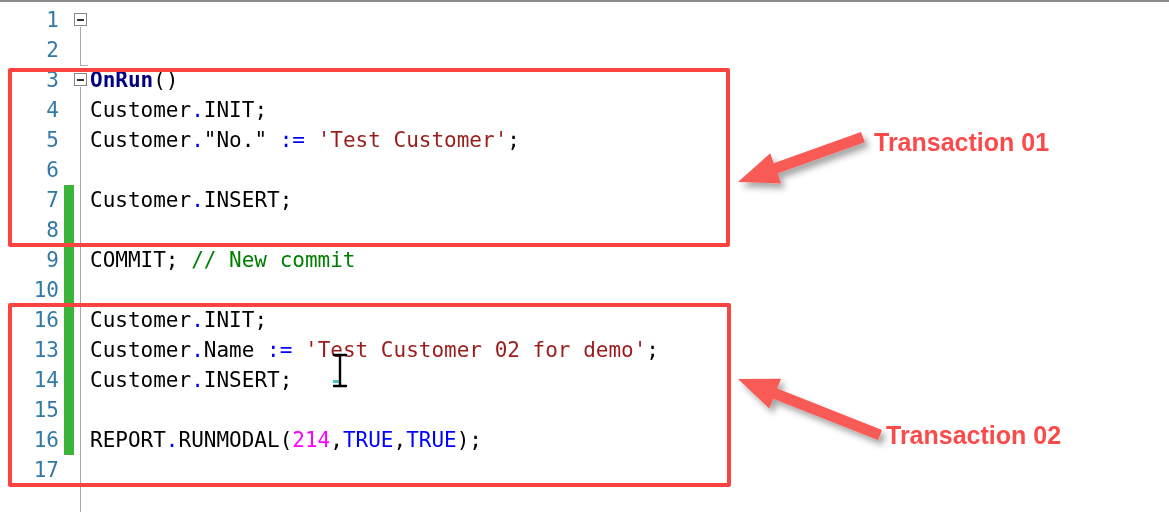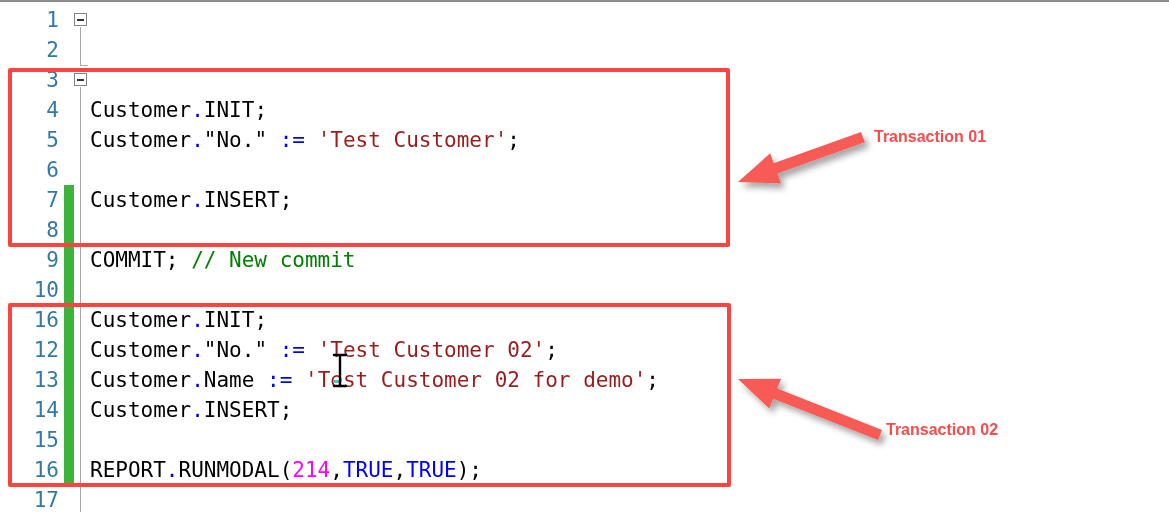--- a/index.html
+++ b/index.html
@@ -33,45 +33,44 @@
   .fold-tick  { position:absolute; height:1px; background:var(--fold-gray); }
 
   
   .redrect { position:absolute; border:4px solid var(--box-red); border-radius:2px; }
   .rect1 { left:8px; top:66px;  width:722px; height:179px; }
   .rect2 { left:8px; top:301px; width:723px; height:184px; }
 
   
   .arrows { position:absolute; left:0; top:0; pointer-events:none; }
   .anno-label { position:absolute; font-family:"Liberation Sans", sans-serif;
-                font-weight:bold; font-size:16px; color:var(--label-red); }
+                font-weight:bold; font-size:25px; color:var(--label-red); }
   .label1 { left:874px; top:126px; }
   .label2 { left:886px; top:419px; }
 
   
   .ibeam { position:absolute; left:330px; top:350px; pointer-events:none; }
 </style>
 </head>
 <body>
 
 <div class="screen">
 
   <div class="editor" id="editor">
       <div class="row"><span class="ln">1</span><span class="chbar"></span><span class="foldcol"><span class="foldbox"></span></span></div>
       <div class="row"><span class="ln">2</span><span class="chbar"></span><span class="foldcol"></span><span class="code"></span></div>
-      <div class="row"><span class="ln">3</span><span class="chbar"></span><span class="foldcol"><span class="foldbox"></span></span></div>
+      <div class="row"><span class="ln">3</span><span class="chbar"></span><span class="foldcol"><span class="foldbox"></span></span><span class="code"><span class="tk-fn">OnRun</span><span class="tk-pl">()</span></span></div>
       <div class="row"><span class="ln">4</span><span class="chbar"></span><span class="foldcol"></span><span class="code"><span class="tk-pl">Customer</span><span class="tk-op">.</span><span class="tk-pl">INIT;</span></span></div>
       <div class="row"><span class="ln">5</span><span class="chbar"></span><span class="foldcol"></span><span class="code"><span class="tk-pl">Customer</span><span class="tk-op">.</span><span class="tk-pl">"No." </span><span class="tk-op">:=</span><span class="tk-pl"> </span><span class="tk-str">'Test Customer'</span><span class="tk-pl">;</span></span></div>
       <div class="row"><span class="ln">6</span><span class="chbar"></span><span class="foldcol"></span></div>
       <div class="row"><span class="ln">7</span><span class="chbar on"></span><span class="foldcol"></span><span class="code"><span class="tk-pl">Customer</span><span class="tk-op">.</span><span class="tk-pl">INSERT;</span></span></div>
       <div class="row"><span class="ln">8</span><span class="chbar on"></span><span class="foldcol"></span><span class="code"></span></div>
       <div class="row"><span class="ln">9</span><span class="chbar on"></span><span class="foldcol"></span><span class="code"><span class="tk-pl">COMMIT; </span><span class="tk-com">// New commit</span></span></div>
       <div class="row"><span class="ln">10</span><span class="chbar on"></span><span class="foldcol"></span><span class="code"></span></div>
       <div class="row"><span class="ln">16</span><span class="chbar on"></span><span class="foldcol"></span><span class="code"><span class="tk-pl">Customer</span><span class="tk-op">.</span><span class="tk-pl">INIT;</span></span></div>
-      <div class="row"><span class="ln">12</span><span class="chbar on"></span><span class="foldcol"></span><span class="code"><span class="tk-pl">Customer</span><span class="tk-op">.</span><span class="tk-pl">"No." </span><span class="tk-op">:=</span><span class="tk-pl"> </span><span class="tk-str">'Test Customer 02'</span><span class="tk-pl">;</span></span></div>
       <div class="row"><span class="ln">13</span><span class="chbar on"></span><span class="foldcol"></span><span class="code"><span class="tk-pl">Customer</span><span class="tk-op">.</span><span class="tk-pl">Name </span><span class="tk-op">:=</span><span class="tk-pl"> </span><span class="tk-str">'Test Customer 02 for demo'</span><span class="tk-pl">;</span></span></div>
       <div class="row"><span class="ln">14</span><span class="chbar on"></span><span class="foldcol"></span><span class="code"><span class="tk-pl">Customer</span><span class="tk-op">.</span><span class="tk-pl">INSERT;</span></span></div>
       <div class="row"><span class="ln">15</span><span class="chbar on"></span><span class="foldcol"></span><span class="code"></span></div>
       <div class="row"><span class="ln">16</span><span class="chbar on"></span><span class="foldcol"></span><span class="code"><span class="tk-pl">REPORT</span><span class="tk-op">.</span><span class="tk-pl">RUNMODAL(</span><span class="tk-num">214</span><span class="tk-pl">,</span><span class="tk-op">TRUE</span><span class="tk-pl">,</span><span class="tk-op">TRUE</span><span class="tk-pl">);</span></span></div>
       <div class="row"><span class="ln">17</span><span class="chbar"></span><span class="foldcol"></span><span class="code"></span></div>
     </div>
 
   <div class="fold-guide" style="left:80px; top:25px; height:39px;"></div>
   <div class="fold-tick" style="left:80px; top:63px; width:8px;"></div>
   <div class="fold-guide" style="left:80px; top:85px; height:427px;"></div>

